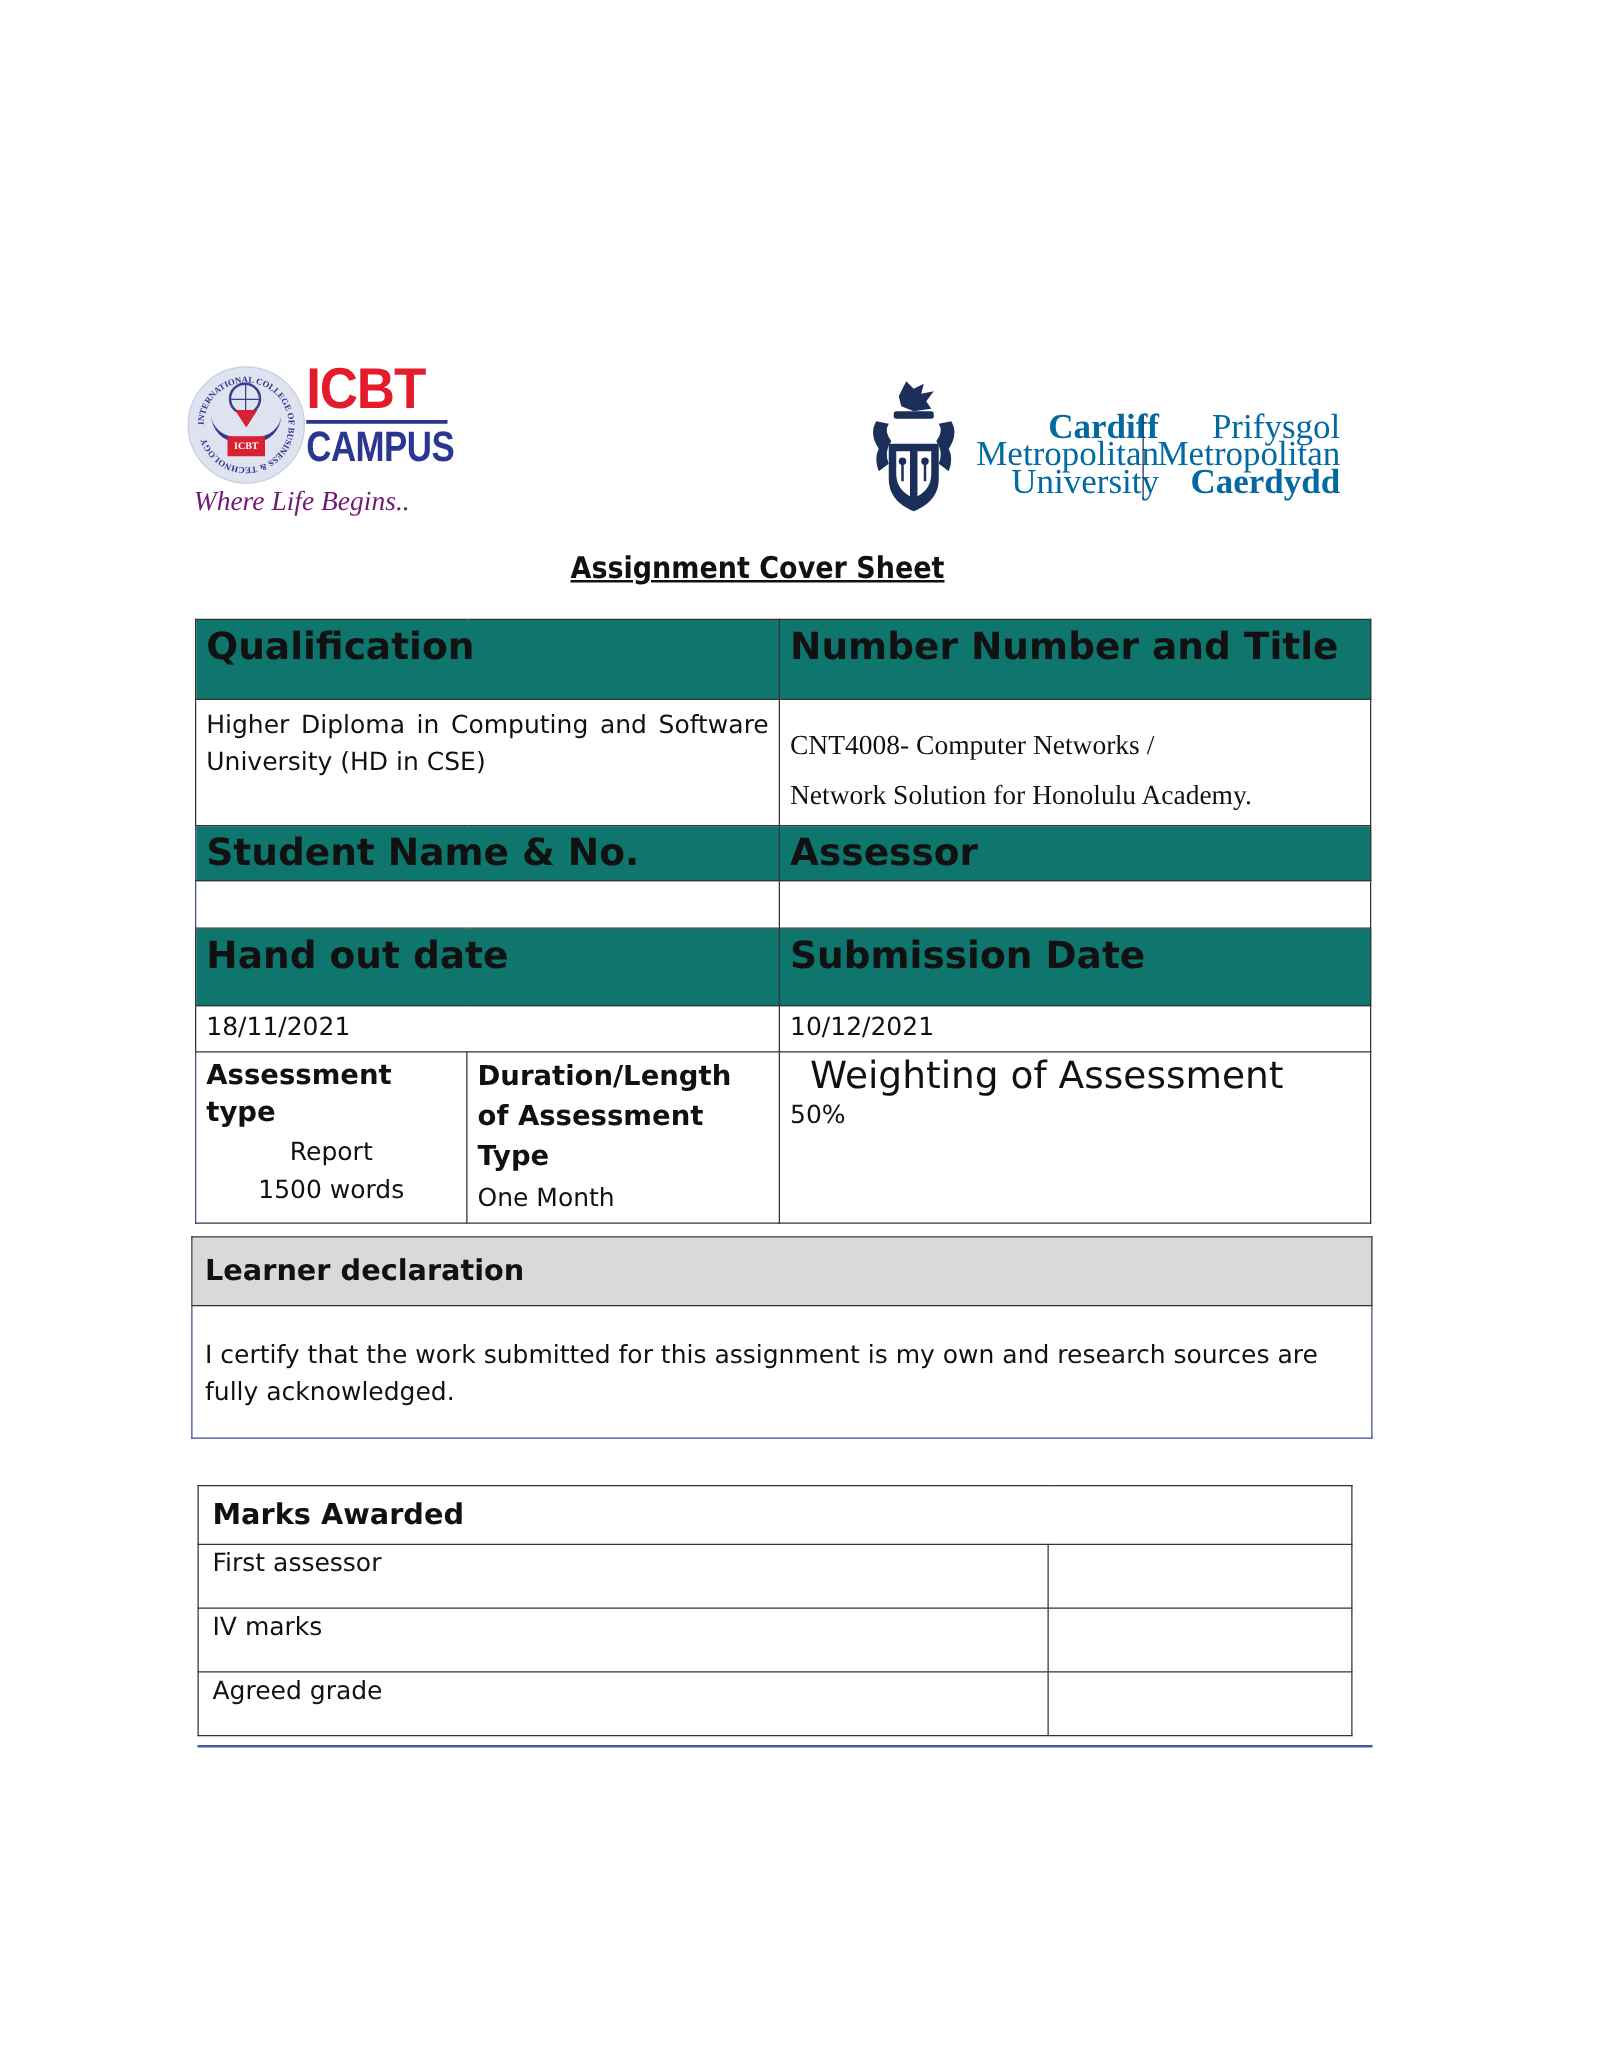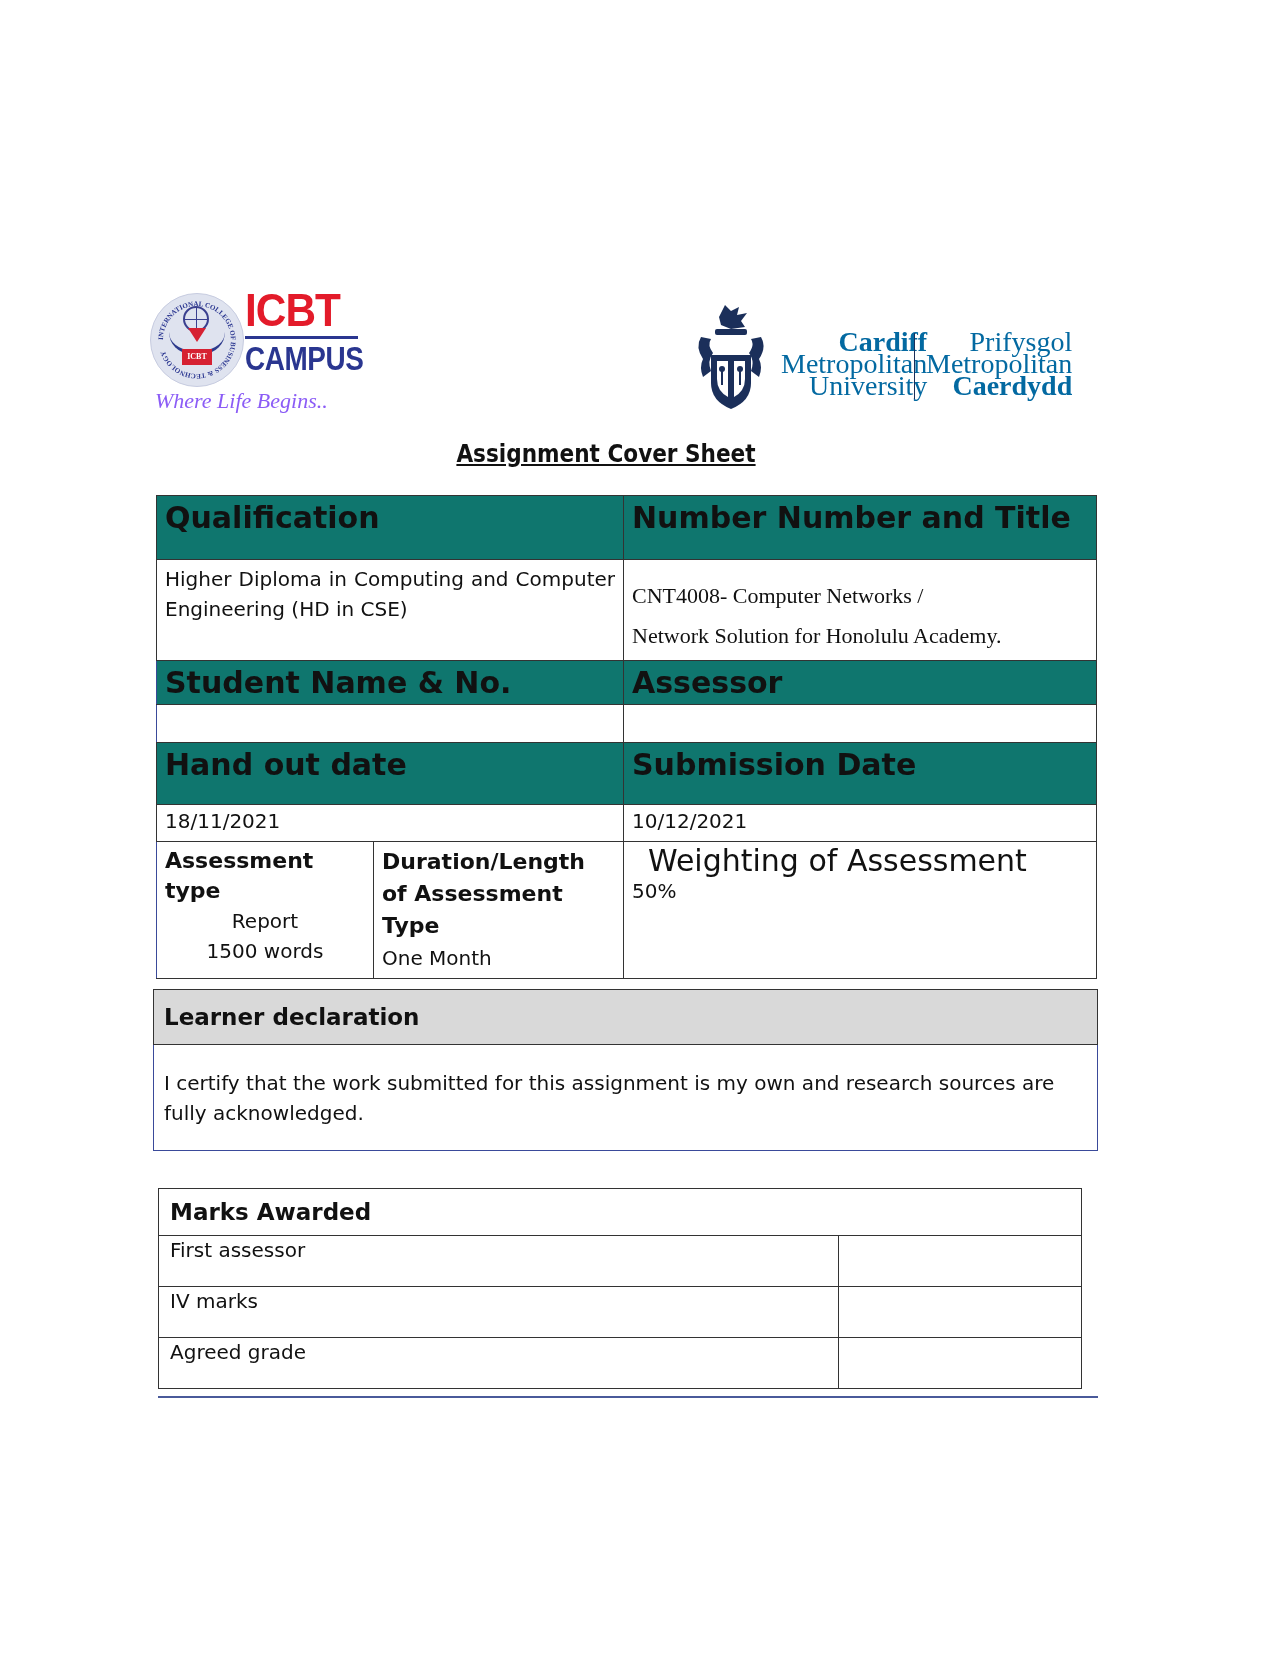--- a/index.html
+++ b/index.html
@@ -11,21 +11,21 @@
   .icbt-seal .ring-text { position:absolute; left:4px; top:4px; width:84px; height:84px; }
   .icbt-seal .globe { position:absolute; left:32px; top:12px; width:26px; height:26px; border-radius:50%; border:2px solid #3a3f8f; box-sizing:border-box; }
   .icbt-seal .globe:before { content:""; position:absolute; left:50%; top:0; width:1px; height:100%; background:#3a3f8f; }
   .icbt-seal .globe:after { content:""; position:absolute; left:0; top:50%; width:100%; height:1px; background:#3a3f8f; }
   .icbt-seal .book { position:absolute; left:18px; top:38px; width:56px; height:18px; border-bottom:4px solid #2d3a8c; border-radius:0 0 28px 28px; }
   .icbt-seal .heart { position:absolute; left:37px; top:34px; width:18px; height:14px; background:#d62132; clip-path:polygon(0 0,100% 0,50% 100%); }
   .icbt-seal .badge { position:absolute; left:31px; top:55px; width:30px; height:16px; background:#d62132; color:#fff; font-family:"Liberation Serif", serif; font-size:8px; line-height:16px; text-align:center; font-weight:bold; }
   .icbt-word { position:absolute; left:95px; top:0; font-family:"Liberation Sans", sans-serif; font-weight:bold; font-size:46px; line-height:44px; color:#e31b2a; letter-spacing:-1px; transform:scaleX(0.92); transform-origin:left; }
   .icbt-bar { position:absolute; left:95px; top:48px; width:113px; height:3px; background:#2a3690; }
   .icbt-campus { position:absolute; left:95px; top:52px; font-family:"Liberation Sans", sans-serif; font-weight:bold; font-size:34px; line-height:36px; color:#2a3690; transform:scaleX(0.82); transform-origin:left; letter-spacing:-0.5px; }
-  .icbt-tagline { position:absolute; left:5px; top:100px; font-family:"Liberation Serif", serif; font-style:italic; font-size:22px; color:#8b5cf6; }
+  .icbt-tagline { position:absolute; left:5px; top:100px; font-family:"Liberation Serif", serif; font-style:italic; font-size:22px; color:#701a75; }
 
   .cmu-logo { position:absolute; left:695px; top:303px; width:370px; height:112px; }
   .cmu-crest { position:absolute; left:0; top:0; width:72px; height:108px; }
   .cmu-col { position:absolute; font-family:"Liberation Serif", serif; color:#0369a1; font-size:28px; line-height:22px;text-align:right; }
   .cmu-col.left { left:86px; top:28px; }
   .cmu-col.right { left:231px; top:28px; }
   .cmu-col .strong { font-weight:bold; }
   .cmu-divider { position:absolute; left:219px; top:30px; width:1px; height:66px; background:#1b2f5a; }
 
   
@@ -115,21 +115,21 @@
       <col style="width:217px">
       <col style="width:250px">
       <col style="width:473px">
     </colgroup>
   <tbody>
       <tr style="height:64px">
     <td class="hdr" colspan="2">Qualification</td>
     <td class="hdr">Number Number and Title</td>
   </tr>
   <tr style="height:87px">
-    <td colspan="2" class="justify" style="line-height:30px;">Higher Diploma in Computing and Computer Engineering (HD in CSE)</td>
+    <td colspan="2" class="justify" style="line-height:30px;">Higher Diploma in Computing and Software University (HD in CSE)</td>
     <td class="blue-l serif" style="line-height:40px; padding-top:16px;">
       <div>CNT4008- Computer Networks /</div>
       <div>Network Solution for Honolulu Academy.</div>
     </td>
   </tr>
   <tr style="height:42px">
     <td class="hdr blue-l" colspan="2">Student Name &amp; No.</td>
     <td class="hdr blue-l">Assessor</td>
   </tr>
   <tr style="height:38px">

